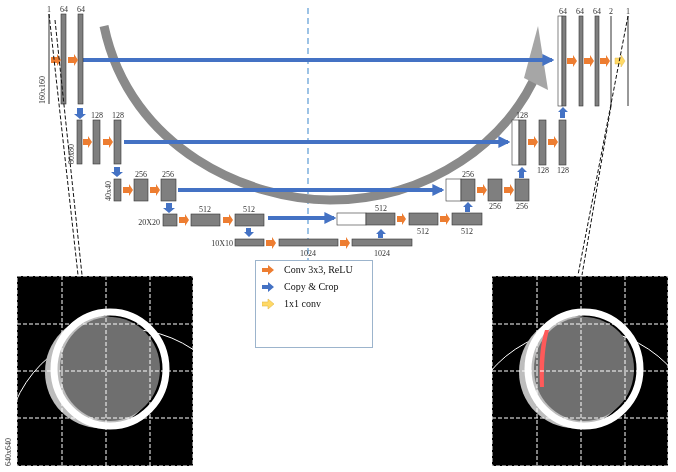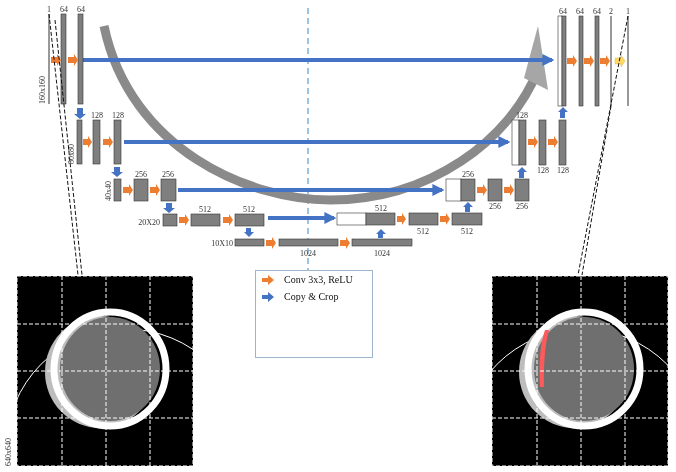--- a/index.html
+++ b/index.html
@@ -1,19 +1,19 @@
 <!DOCTYPE html>
 <html><head>
 <meta charset="utf-8">
 <style>
   html,body{margin:0;padding:0;background:#fff;}
   body{width:676px;height:472px;position:relative;overflow:hidden;font-family:"Liberation Serif",serif;}
   #diagram{position:absolute;left:0;top:0;}
   .lbl{font-family:"Liberation Serif",serif;font-size:8px;fill:#333;}
-  .legend{position:absolute;left:255px;top:270px;width:116px;height:86px;border:1px solid #9cb4cc;background:#fff;font-family:"Liberation Serif",serif;font-size:10px;color:#111;}
+  .legend{position:absolute;left:255px;top:260px;width:116px;height:86px;border:1px solid #9cb4cc;background:#fff;font-family:"Liberation Serif",serif;font-size:10px;color:#111;}
   .legend-row{display:flex;align-items:center;height:17px;padding-left:6px;}
   .legend-row svg{width:12px;height:12px;margin-right:10px;flex:none;}
 </style>
 </head>
 <body>
 
 <svg id="diagram" width="676" height="472" viewBox="0 0 676 472" xmlns="http://www.w3.org/2000/svg">
   <defs>
     <marker id="hb" viewBox="0 0 10 10" refX="8" refY="5" markerWidth="3" markerHeight="3" orient="auto">
         <path d="M0,0 L10,5 L0,10 z" fill="#4472c4"></path>
@@ -183,13 +183,19 @@
         <path d="M0,4 h6 v-3 l6,5 l-6,5 v-3 h-6z" fill="#ed7d31"></path>
       </svg>
     <span>Conv 3x3, ReLU</span>
   </div>
   <div class="legend-row">
     <svg viewBox="0 0 12 12">
         <path d="M0,4 h6 v-3 l6,5 l-6,5 v-3 h-6z" fill="#4472c4"></path>
       </svg>
     <span>Copy &amp; Crop</span>
   </div>
+  <div class="legend-row">
+    <svg viewBox="0 0 12 12">
+        <path d="M0,4 h6 v-3 l6,5 l-6,5 v-3 h-6z" fill="#ffd966" stroke="#e0b84a" stroke-width=".6"></path>
+      </svg>
+    <span>1x1 conv</span>
+  </div>
 </div>
 
 </body></html>

